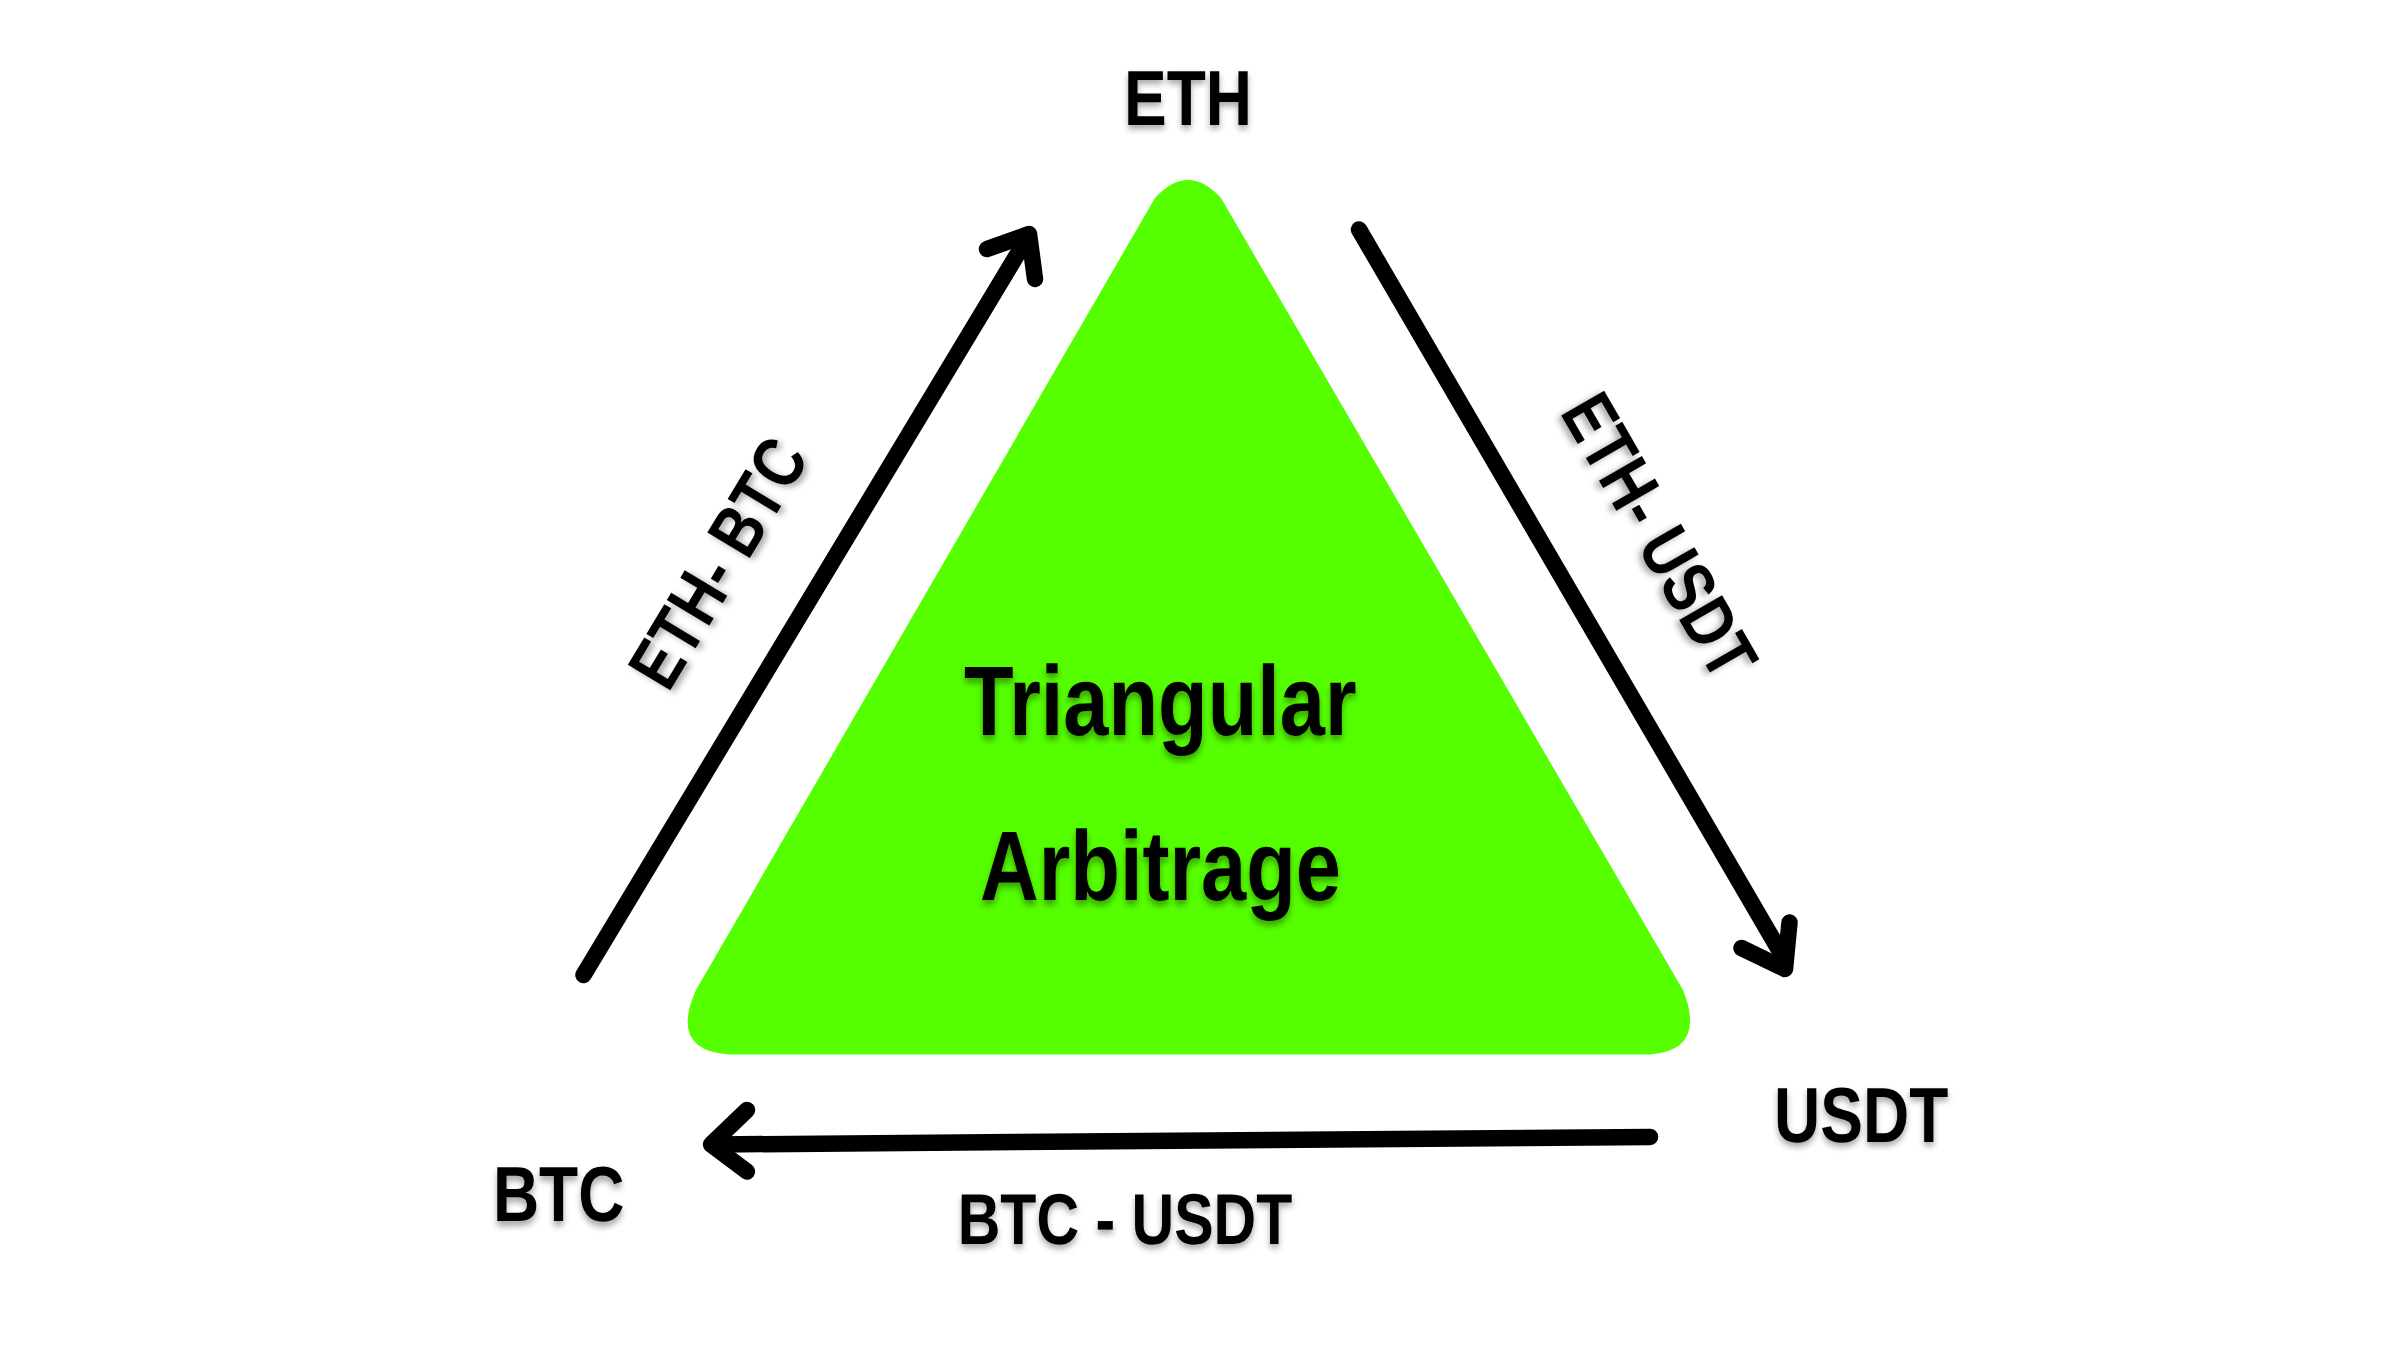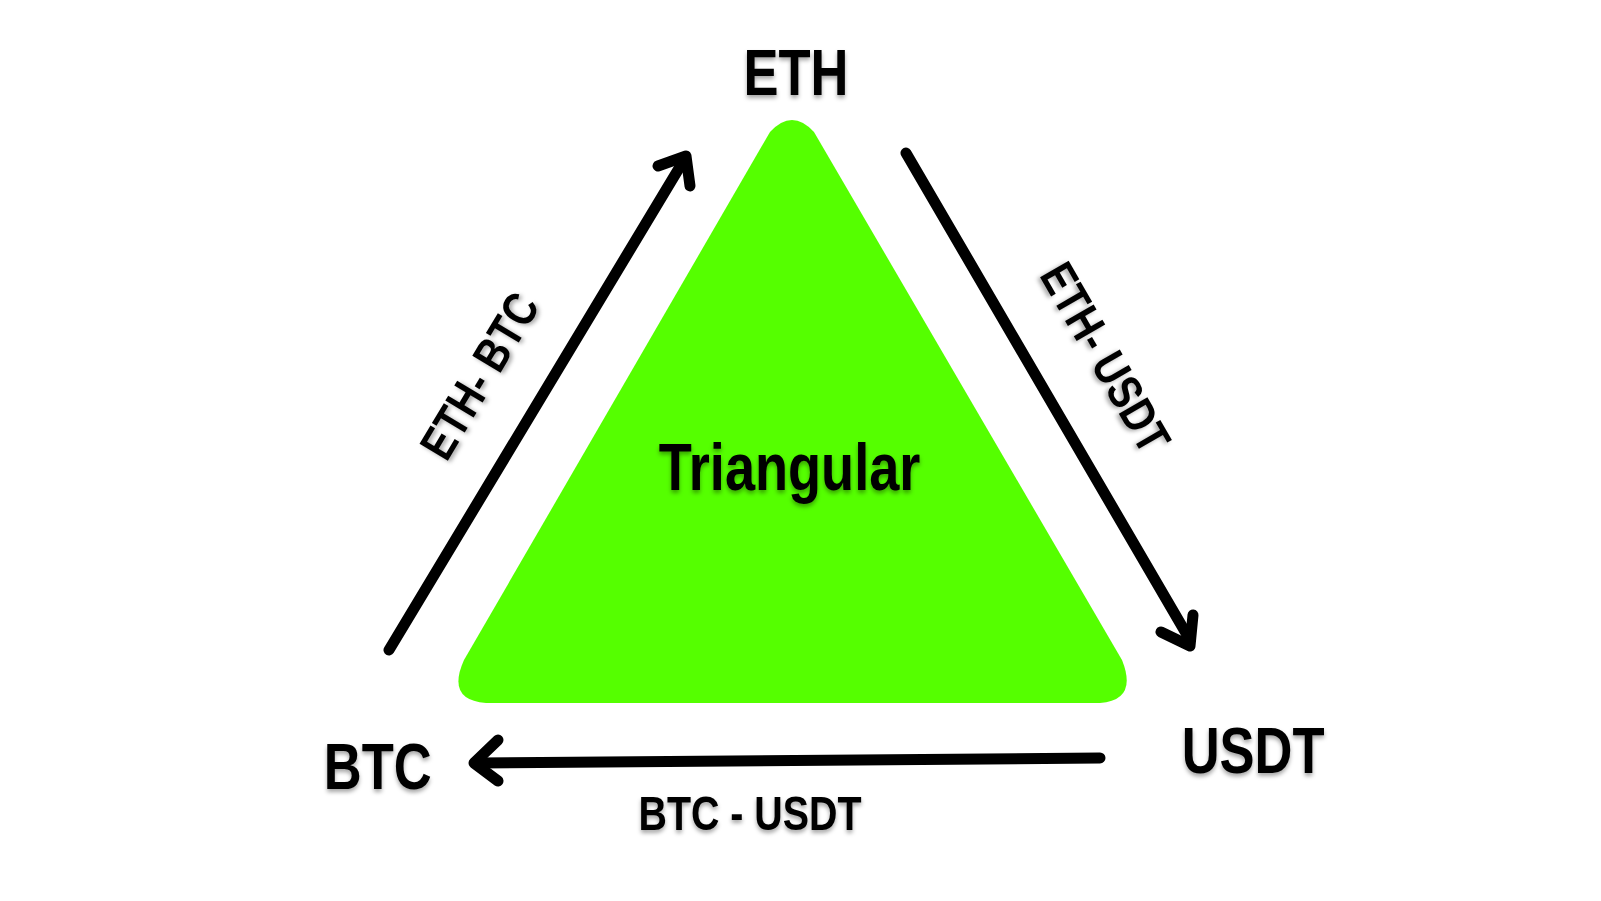--- a/index.html
+++ b/index.html
@@ -9,21 +9,21 @@
       position: absolute;
       font-family: "Liberation Sans", sans-serif;
       font-weight: bold;
       color: #000;
       white-space: nowrap;
       text-shadow: 0 3px 5px rgba(0,0,0,0.35);
       transform-origin: center center;
       letter-spacing: 0px;
     }
     .narrow { display: inline-block; transform: scaleX(0.82); transform-origin: center; }
-    .node { font-size: 64px; }
+    .node { font-size: 52px; }
     .edge { font-size: 48px; }
     .center { font-size: 66px; text-align: center; line-height: 110px; }
   </style>
 </head>
 <body>
 
 <svg id="canvas" viewBox="0 0 1601 901" xmlns="http://www.w3.org/2000/svg">
 
   <path d="M 770 132 Q 792 108 814 132 L 1122 660 Q 1138 700 1100 703 L 486 703 Q 446 700 464 660 Z" fill="#55FF00"></path>
 
@@ -39,32 +39,33 @@
 
   <g stroke="#000" stroke-width="11" stroke-linecap="round" stroke-linejoin="round" fill="none">
     <line x1="1100" y1="758" x2="478" y2="763"></line>
     <polyline points="498,740 474,763 498,781"></polyline>
   </g>
 </svg>
 
 <div class="lbl node" style="left:732px; top:36px; width:120px; text-align:center;">
   <span class="narrow">ETH</span>
 </div>
-<div class="lbl node" style="left:312px; top:730px; width:120px; text-align:center;">
+<div class="lbl node" style="left:312px; top:767px; width:120px; text-align:center;">
   <span class="narrow">BTC</span>
 </div>
 <div class="lbl node" style="left:1166px; top:714px; width:150px; text-align:center;text-decoration:underline;">
   <span class="narrow">USDT</span>
 </div>
 
 <div class="lbl edge" style="left:360px; top:348px; width:240px; height:56px; text-align:center; transform: rotate(-59deg);">
   <span class="narrow">ETH- BTC</span>
 </div>
 <div class="lbl edge" style="left:975px; top:330px; width:260px; height:56px; text-align:center; transform: rotate(60deg);">
   <span class="narrow">ETH- USDT</span>
 </div>
 <div class="lbl edge" style="left:614px; top:786px; width:320px; text-align:left;">
   <span class="narrow">BTC - USDT</span>
 </div>
 
-<div class="lbl center" style="left:580px; top:412px; width:420px;">
+<div class="lbl center" style="left:564px; top:412px; width:420px;">
   <div><span class="narrow">Triangular</span></div>
+  <div><span class="narrow">Arbitrage</span></div>
 </div>
 
 </body></html>

